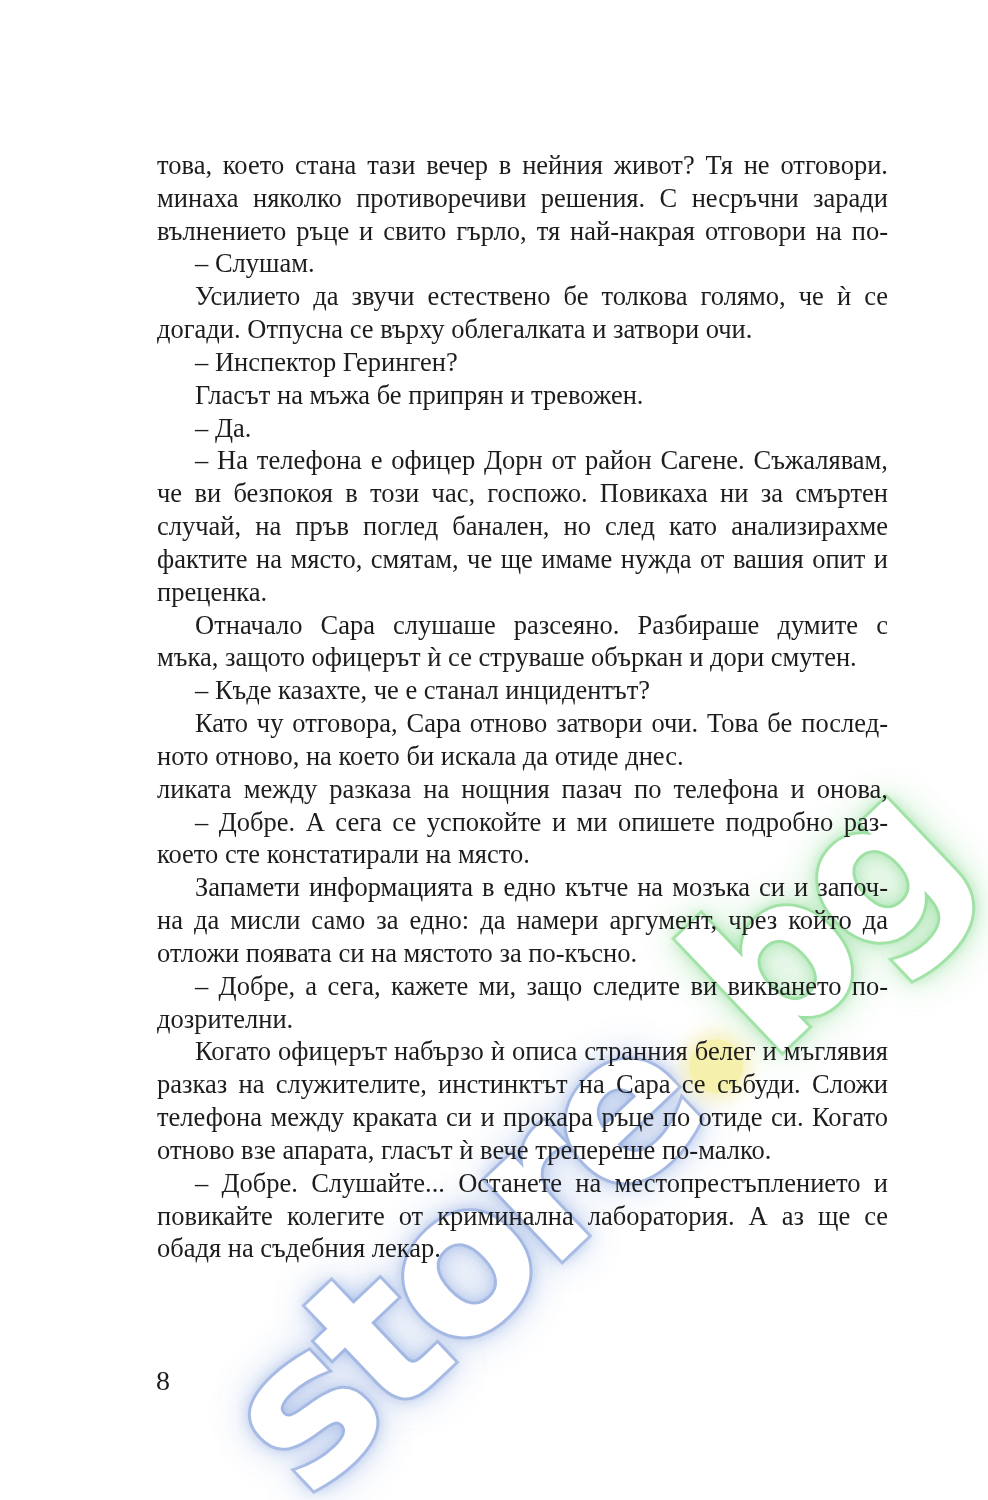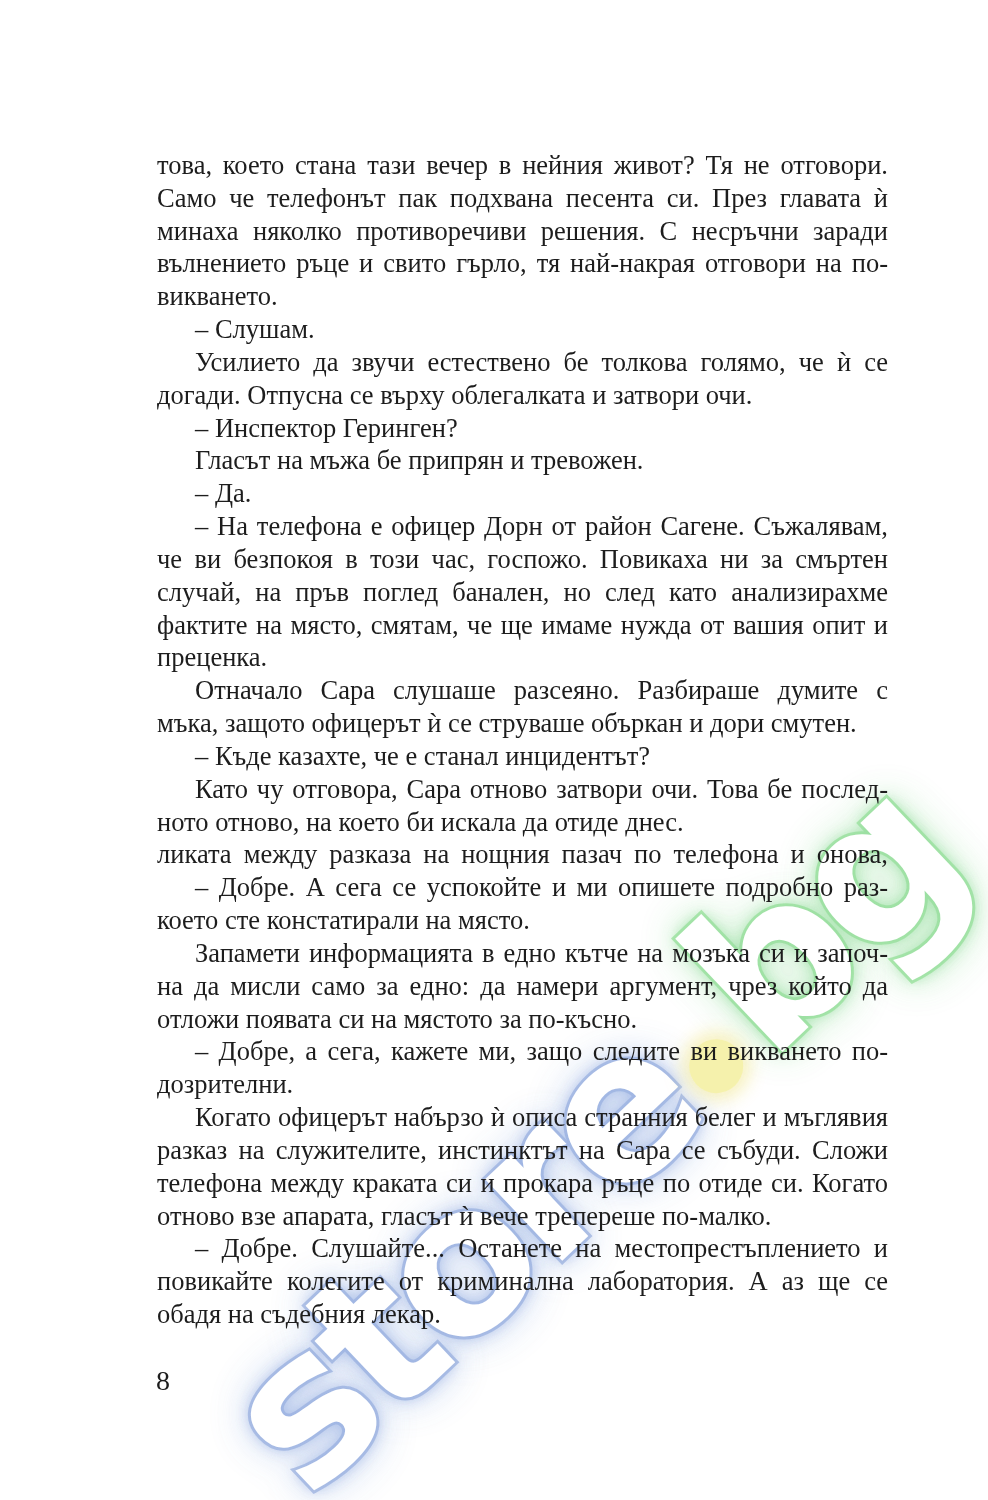--- a/index.html
+++ b/index.html
@@ -97,24 +97,22 @@
 
 <div class="page">
 
   <div class="watermark">
     <span class="wm-store">store</span><span class="wm-dot"></span><span class="wm-bg">bg</span>
   </div>
 
   <main class="text-block" id="text-block">
       <div class="para">
         <div class="line j">това, което стана тази вечер в нейния живот? Тя не отговори.</div>
-        <div class="line j">Само че телефонът пак подхвана песента си. През главата ѝ</div>
         <div class="line j">минаха няколко противоречиви решения. С несръчни заради</div>
         <div class="line j">вълнението ръце и свито гърло, тя най-накрая отговори на по-</div>
-        <div class="line">викването.</div>
       </div>
       <div class="para">
         <div class="line indent">– Слушам.</div>
       </div>
       <div class="para">
         <div class="line j indent">Усилието да звучи естествено бе толкова голямо, че ѝ се</div>
         <div class="line">догади. Отпусна се върху облегалката и затвори очи.</div>
       </div>
       <div class="para">
         <div class="line indent">– Инспектор Геринген?</div>

